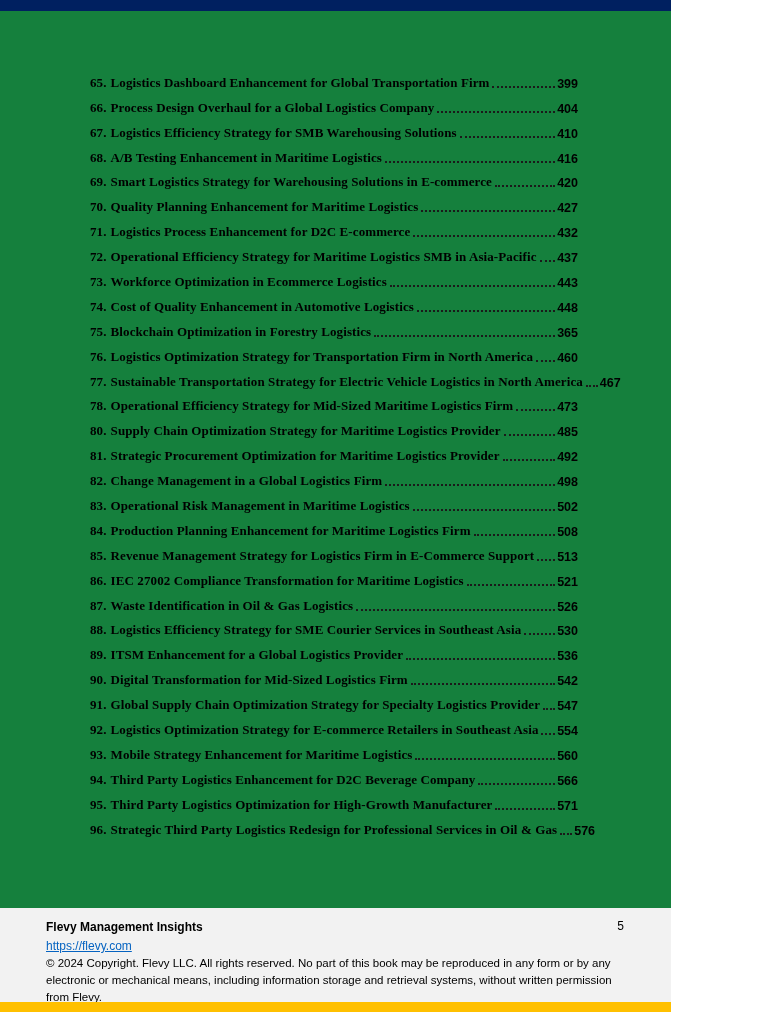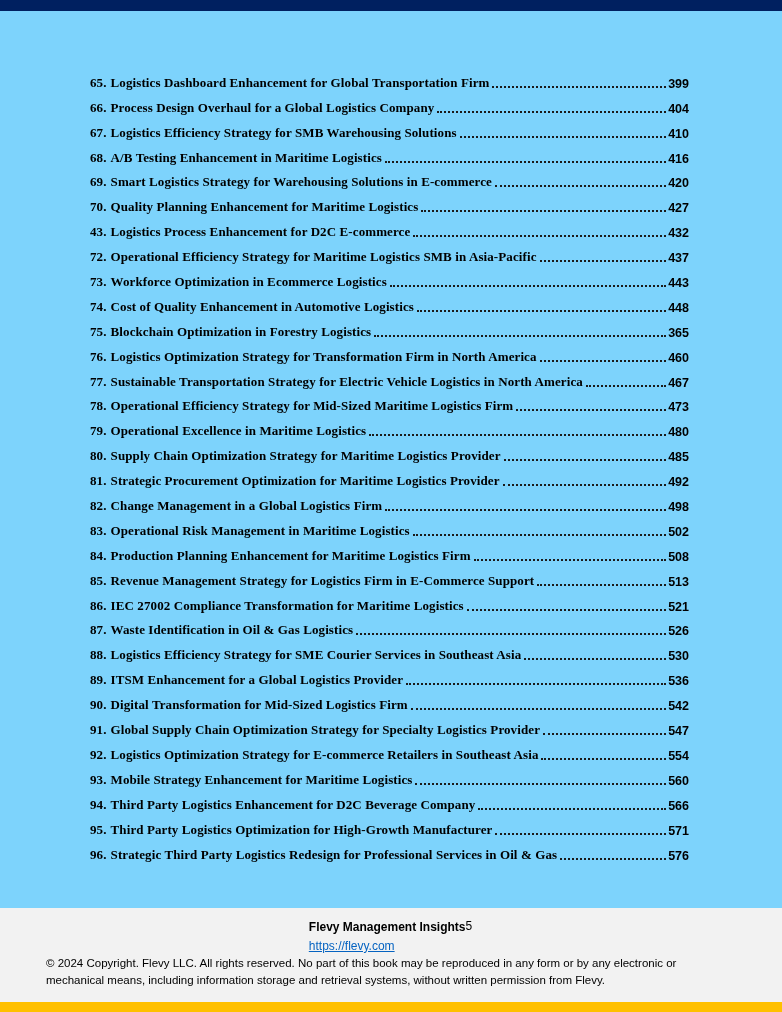--- a/index.html
+++ b/index.html
@@ -1,21 +1,21 @@
 <!DOCTYPE html>
 <html><head>
 <meta charset="utf-8">
 <style>
   * { margin: 0; padding: 0; box-sizing: border-box; }
   html, body { background: #ffffff; }
   .page {
     position: relative;
-    width: 782px;
+    width: 671px;
     height: 1012px;
-    background: #7dd3fc;
+    background: #15803d;
     overflow: hidden;
     font-family: "Liberation Serif", serif;
   }
   .top-bar {
     position: absolute;
     top: 0; left: 0; right: 0;
     height: 11px;
     background: #002060;
   }
   .toc {
@@ -56,21 +56,21 @@
     left: 0; right: 0;
     top: 908px;
     height: 94px;
     background: #f2f2f2;
     font-family: "Liberation Sans", sans-serif;
     color: #000000;
     padding: 11px 46px 0 46px;
   }
   .footer-row {
     display: flex;
-    justify-content: center;
+    justify-content: space-between;
     align-items: flex-start;
   }
   .footer-brand {
     font-size: 12px;
     font-weight: bold;
     line-height: 17px;
   }
   .footer-link {
     font-size: 12px;
     color: #0563c1;
@@ -142,21 +142,21 @@
     </div>
 
     <div class="toc-row">
       <span class="toc-num">70.</span>
       <span class="toc-title">Quality Planning Enhancement for Maritime Logistics</span>
       <span class="leader"></span>
       <span class="toc-page">427</span>
     </div>
 
     <div class="toc-row">
-      <span class="toc-num">43.</span>
+      <span class="toc-num">71.</span>
       <span class="toc-title">Logistics Process Enhancement for D2C E-commerce</span>
       <span class="leader"></span>
       <span class="toc-page">432</span>
     </div>
 
     <div class="toc-row">
       <span class="toc-num">72.</span>
       <span class="toc-title">Operational Efficiency Strategy for Maritime Logistics SMB in Asia-Pacific</span>
       <span class="leader"></span>
       <span class="toc-page">437</span>
@@ -178,45 +178,39 @@
 
     <div class="toc-row">
       <span class="toc-num">75.</span>
       <span class="toc-title">Blockchain Optimization in Forestry Logistics</span>
       <span class="leader"></span>
       <span class="toc-page">365</span>
     </div>
 
     <div class="toc-row">
       <span class="toc-num">76.</span>
-      <span class="toc-title">Logistics Optimization Strategy for Transformation Firm in North America</span>
+      <span class="toc-title">Logistics Optimization Strategy for Transportation Firm in North America</span>
       <span class="leader"></span>
       <span class="toc-page">460</span>
     </div>
 
     <div class="toc-row">
       <span class="toc-num">77.</span>
       <span class="toc-title">Sustainable Transportation Strategy for Electric Vehicle Logistics in North America</span>
       <span class="leader"></span>
       <span class="toc-page">467</span>
     </div>
 
     <div class="toc-row">
       <span class="toc-num">78.</span>
       <span class="toc-title">Operational Efficiency Strategy for Mid-Sized Maritime Logistics Firm</span>
       <span class="leader"></span>
       <span class="toc-page">473</span>
     </div>
 
-    <div class="toc-row">
-      <span class="toc-num">79.</span>
-      <span class="toc-title">Operational Excellence in Maritime Logistics</span>
-      <span class="leader"></span>
-      <span class="toc-page">480</span>
-    </div>
 
     <div class="toc-row">
       <span class="toc-num">80.</span>
       <span class="toc-title">Supply Chain Optimization Strategy for Maritime Logistics Provider</span>
       <span class="leader"></span>
       <span class="toc-page">485</span>
     </div>
 
     <div class="toc-row">
       <span class="toc-num">81.</span>

